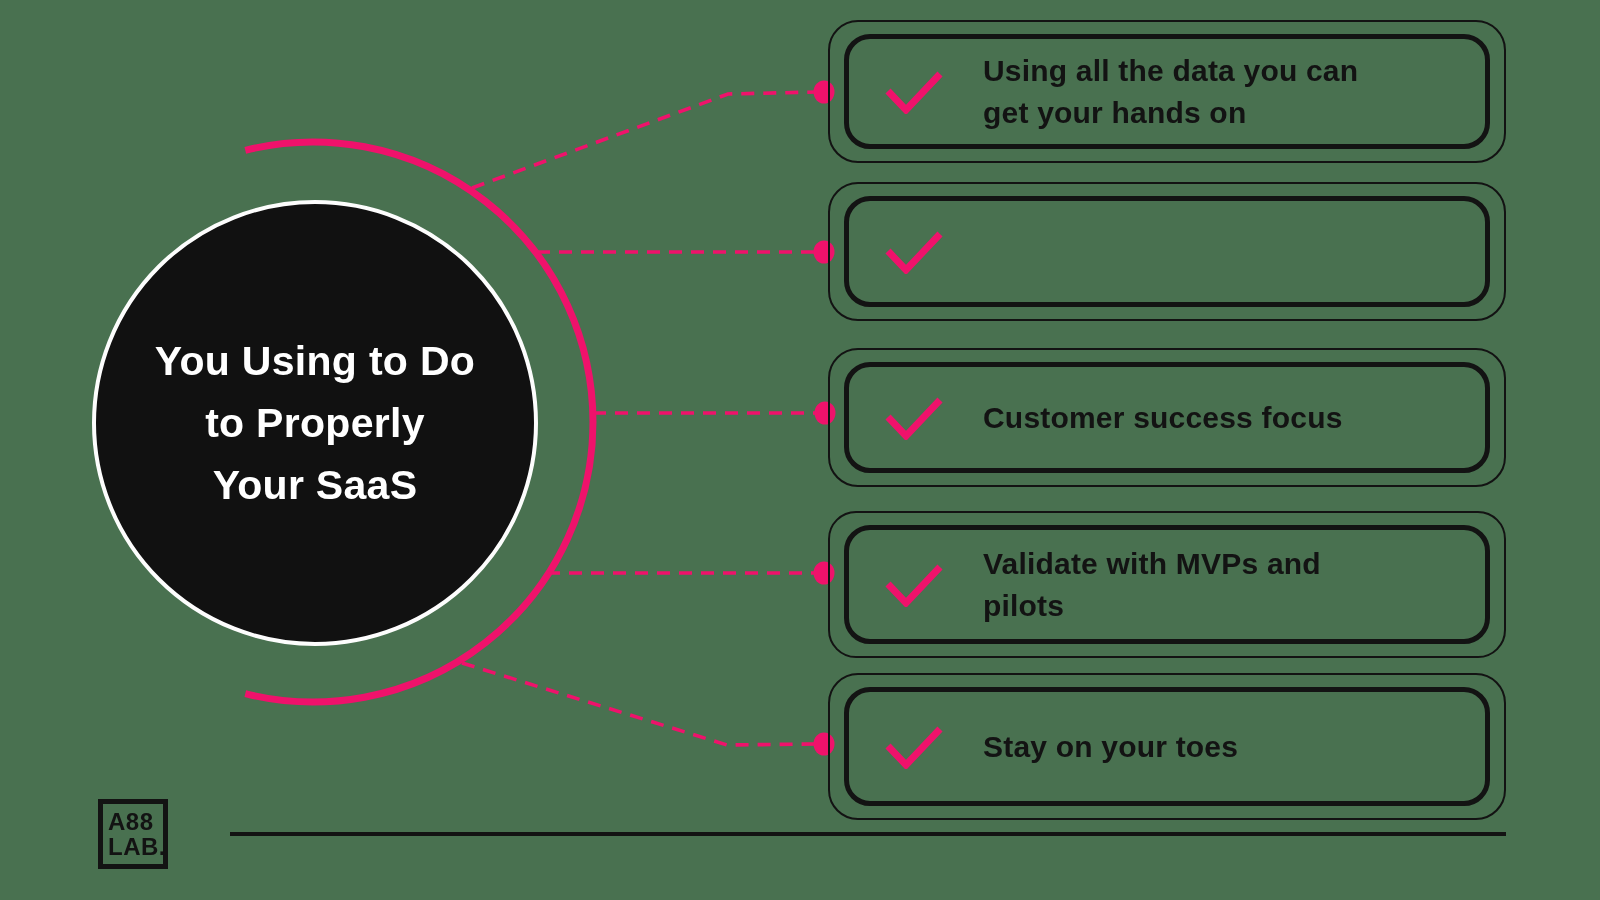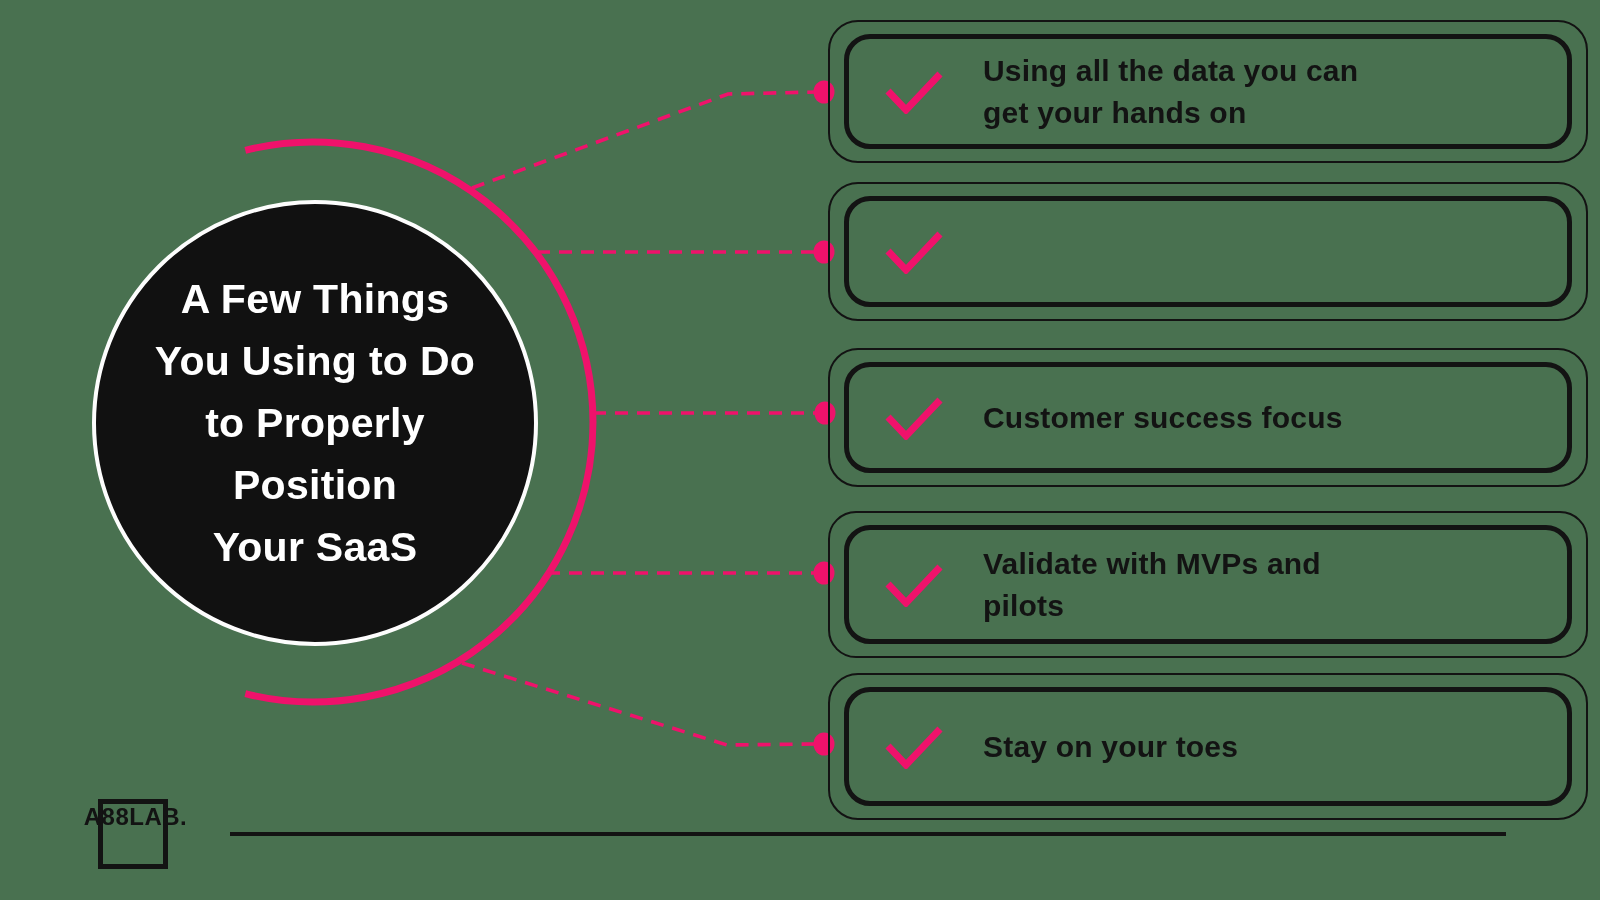--- a/index.html
+++ b/index.html
@@ -24,39 +24,39 @@
     position:absolute;left:92px;top:200px;width:446px;height:446px;
     background:var(--circle-fill);border:4px solid #FDFDFD;border-radius:50%;
     box-sizing:border-box;display:flex;align-items:center;justify-content:center;
   }
   .center-title{
     color:var(--circle-text);font-size:41px;font-weight:700;line-height:62px;
     text-align:center;letter-spacing:.3px;
   }
 
   .item-box{
-    position:absolute;left:828px;width:760px;box-sizing:border-box;
+    position:absolute;left:828px;width:678px;box-sizing:border-box;
     border:2.5px solid var(--ink);border-radius:30px;
   }
   .item-inner{
     position:absolute;left:14px;right:14px;top:12px;bottom:12px;
     border:5px solid var(--ink);border-radius:26px;
     display:flex;align-items:center;
   }
   .check{flex:0 0 auto;margin-left:36px;}
   .check polyline{fill:none;stroke:var(--accent);stroke-width:7;}
   .item-text{
     margin-left:40px;color:var(--ink);font-size:30px;font-weight:700;
     line-height:42px;letter-spacing:.2px;
   }
 
   .logo{
     position:absolute;left:98px;top:799px;width:70px;height:70px;
     box-sizing:border-box;border:5px solid var(--ink);
-    display:flex;flex-direction:row;justify-content:center;
+    display:flex;flex-direction:column;justify-content:center;
     padding-left:5px;color:var(--ink);
     font-size:24px;font-weight:700;line-height:25px;letter-spacing:.5px;
   }
   .footer-line{
     position:absolute;left:230px;top:832px;width:1276px;height:4px;
     background:var(--ink);
   }
 </style>
 </head>
 <body>
@@ -72,24 +72,22 @@
     <polyline class="connector" points="462,663 727,745 816,744"></polyline>
     <ellipse class="dot" cx="824" cy="92" rx="10.5" ry="11.5"></ellipse>
     <ellipse class="dot" cx="824" cy="252" rx="10.5" ry="11.5"></ellipse>
     <ellipse class="dot" cx="825" cy="413" rx="10.5" ry="11.5"></ellipse>
     <ellipse class="dot" cx="824" cy="573" rx="10.5" ry="11.5"></ellipse>
     <ellipse class="dot" cx="824" cy="744" rx="10.5" ry="11.5"></ellipse>
   </svg>
 
   <div class="center-circle">
     <div class="center-title">
-      <div>A Few Things</div>
       <div>You Using to Do</div>
       <div>to Properly</div>
-      <div>Position</div>
       <div>Your SaaS</div>
     </div>
   </div>
 
   <div class="item-box" style="top:20px;height:143px;">
     <div class="item-inner">
       <svg class="check" width="58" height="44" viewBox="0 0 58 44">
         <polyline points="3,21 21,40 55,4"></polyline>
       </svg>
       <div class="item-text">

